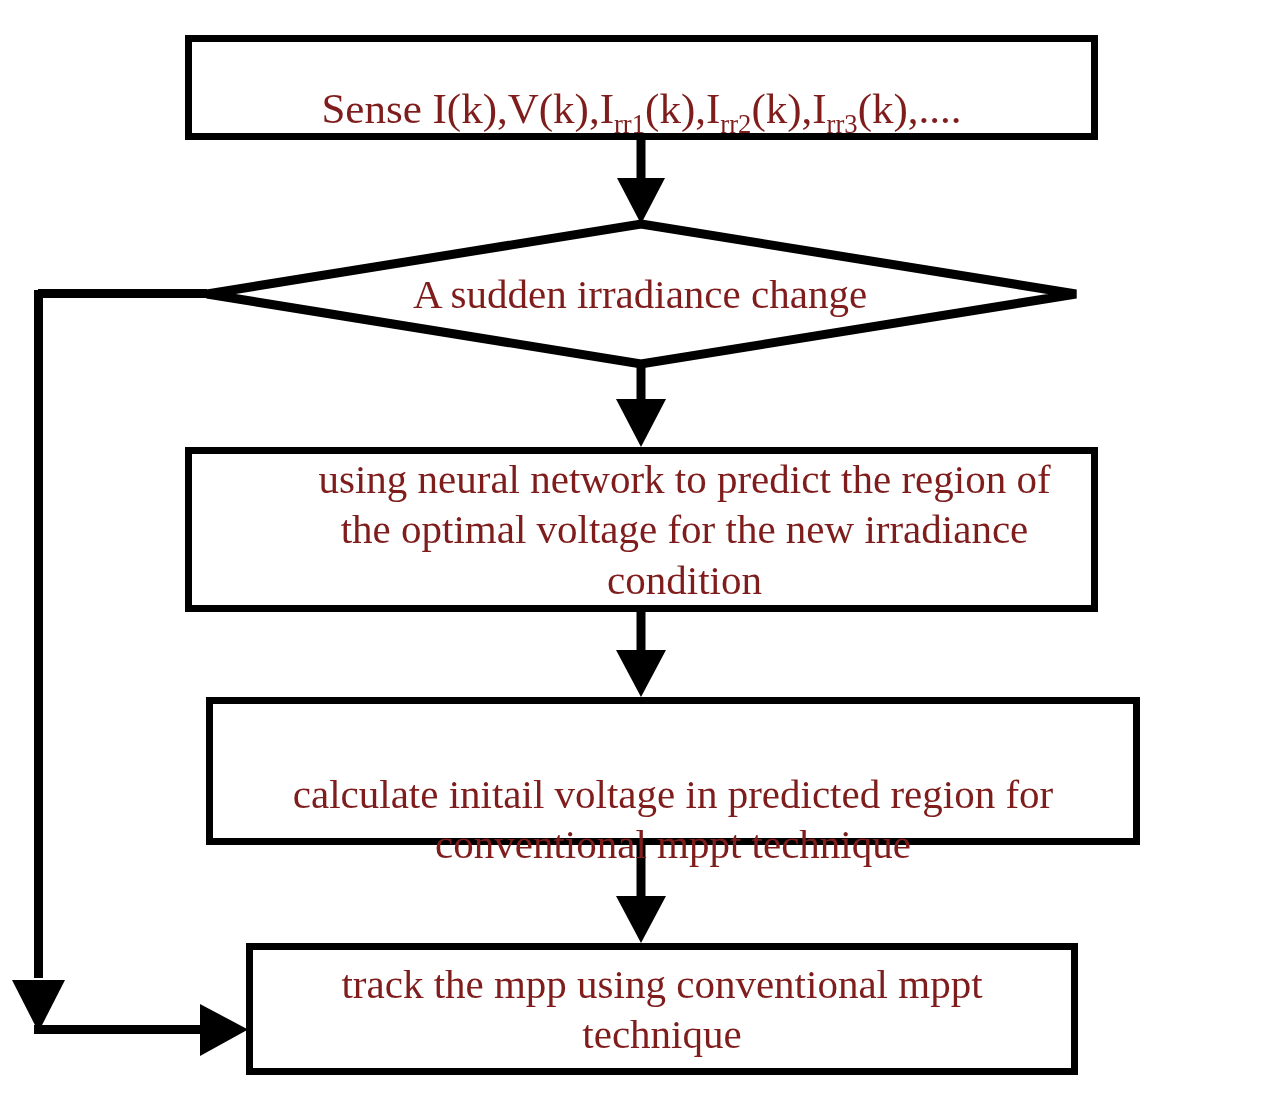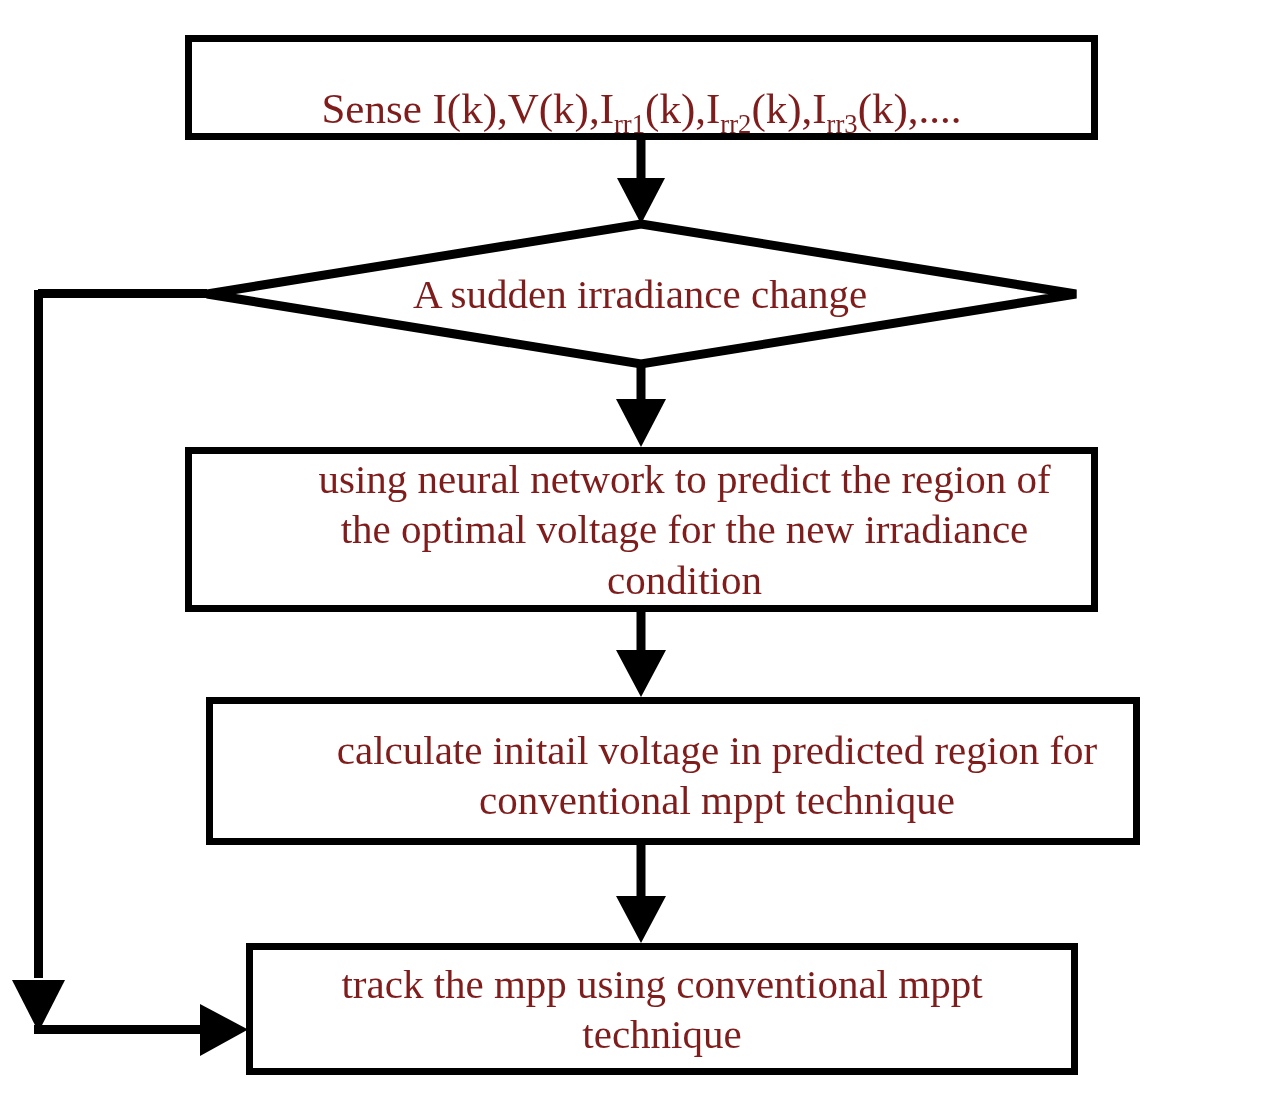--- a/index.html
+++ b/index.html
@@ -58,26 +58,25 @@
     top: 454px;
     width: 899px;
     height: 151px;
     font-size: 41px;
     line-height: 1.22;
     margin-left: 43px;
   }
   
   #text-calculate {
     left: 213px;
-    top: 700px;
+    top: 744px;
     width: 920px;
     height: 150px;
     font-size: 41px;
     line-height: 1.22;
-    margin-left: 44px;
   }
   
   #text-track {
     left: 253px;
     top: 950px;
     width: 818px;
     height: 118px;
     font-size: 41px;
     line-height: 1.22;
     border-radius: 15px;

